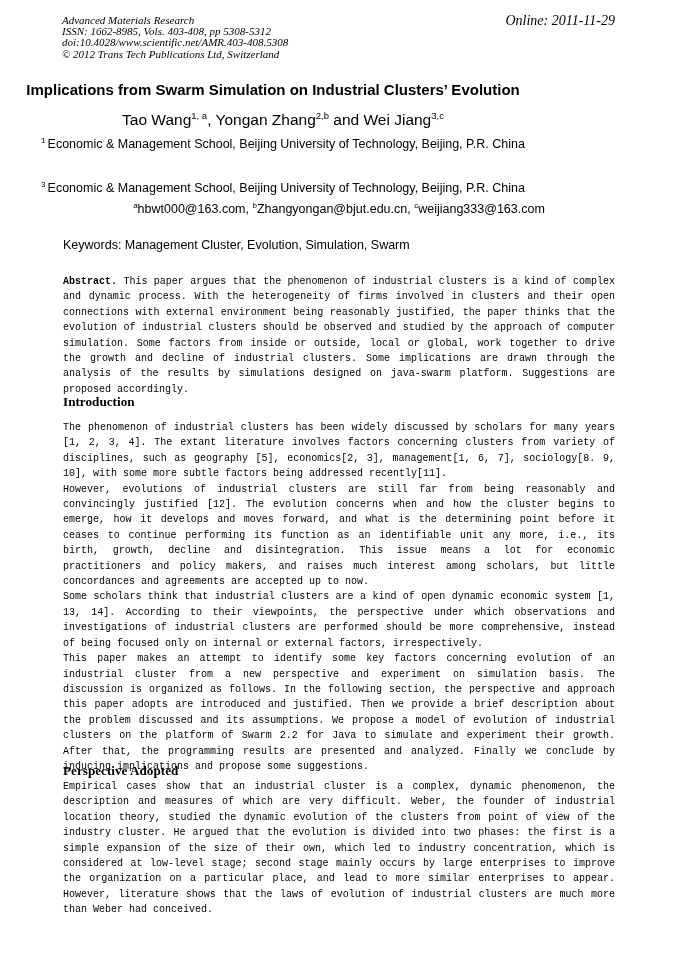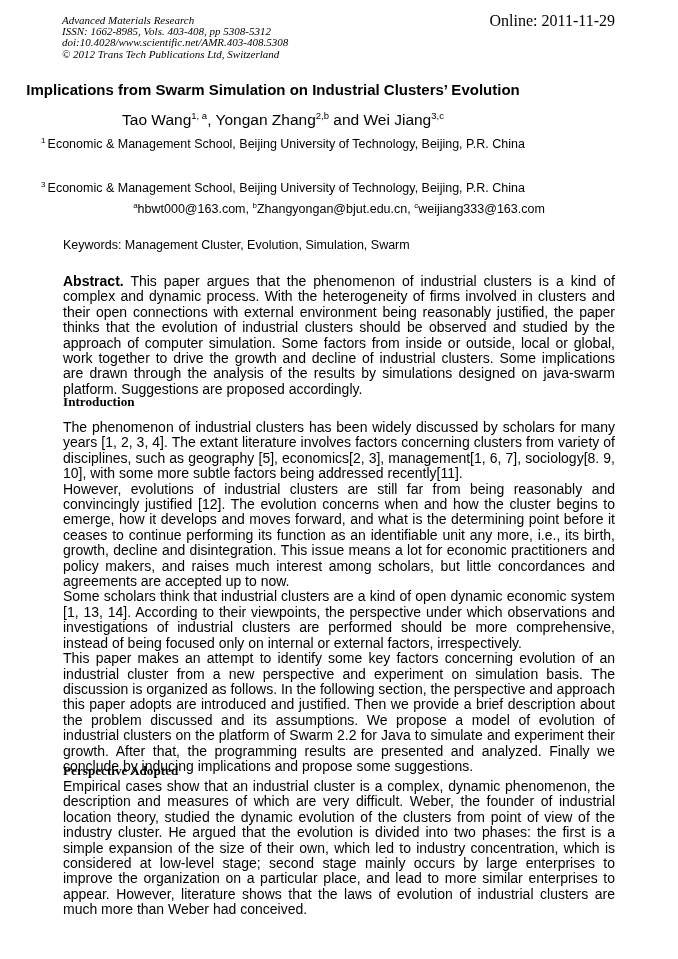--- a/index.html
+++ b/index.html
@@ -5,21 +5,21 @@
   html, body { margin: 0; padding: 0; background: #ffffff; }
   body { width: 678px; height: 959px; position: relative; overflow: hidden; color: #000; }
   .page { position: absolute; left: 0; top: 0; width: 678px; height: 959px; }
   .header-left {
     position: absolute; left: 62px; top: 15px;
     font-family: "Liberation Serif", serif; font-style: italic; font-size: 11px; line-height: 11.2px;
   }
   .header-left div { white-space: nowrap; }
   .header-right {
     position: absolute; right: 63px; top: 15px;
-    font-family: "Liberation Serif", serif; font-size: 16px; line-height: 11.2px; margin-left: 32px;
+    font-family: "Liberation Serif", serif; font-style: italic; font-size: 14px; line-height: 11.2px; margin-left: 32px;
   }
   .title {
     position: absolute; left: 0; width: 546px; top: 81px; text-align: center;
     font-family: "Liberation Sans", sans-serif; font-weight: bold; font-size: 15px; white-space: nowrap;
   }
   .authors {
     position: absolute; left: 0; width: 566px; top: 111px; text-align: center;
     font-family: "Liberation Sans", sans-serif; font-size: 15.5px; white-space: nowrap;
   }
   .authors sup { font-size: 9.5px; vertical-align: 6px; line-height: 0; }
@@ -33,21 +33,21 @@
     font-family: "Liberation Sans", sans-serif; font-size: 12.5px; white-space: nowrap;
   }
   .emails sup { font-size: 8px; vertical-align: 5px; line-height: 0; }
   .keywords {
     position: absolute; left: 63px; top: 238px;
     font-family: "Liberation Sans", sans-serif; font-size: 12.5px; white-space: nowrap;
   }
   .keywords b { font-weight: normal; }
   .body-text {
     position: absolute; left: 63px; width: 552px;
-    font-family: Liberation Sans, sans-serif; font-size: 14px; line-height: 15.4px;
+    font-family: Liberation Mono, monospace; font-size: 10px; line-height: 15.4px;
     text-align: justify;
   }
   .body-text p { margin: 0; }
   .heading {
     position: absolute; left: 63px;
     font-family: "Liberation Serif", serif; font-weight: bold; font-size: 13.2px;
   }
   .abstract-label { font-weight: bold; }
 </style>
 </head>

